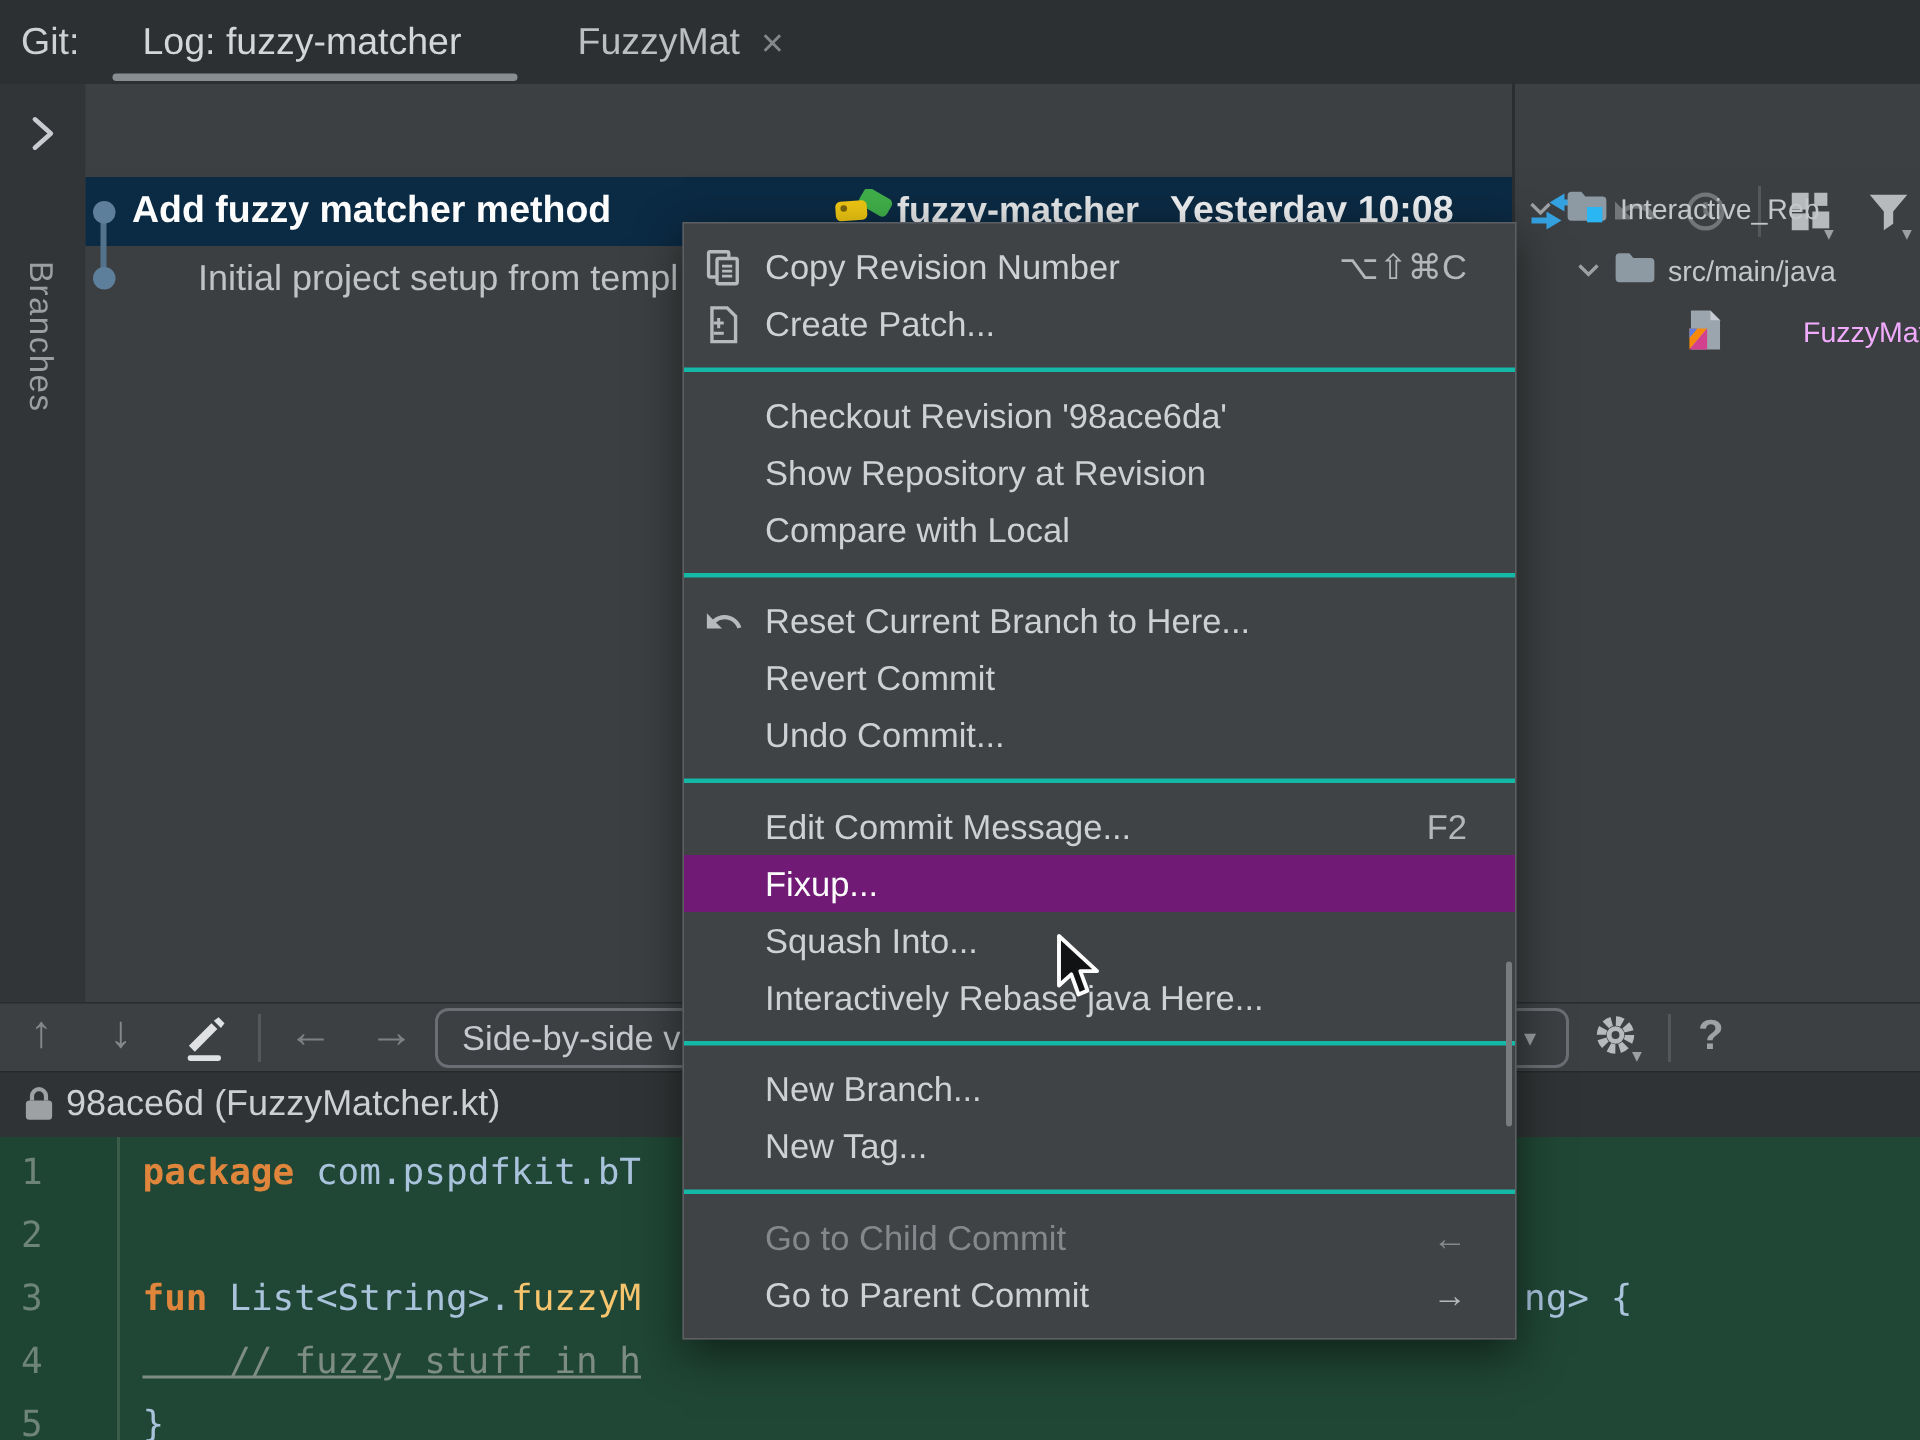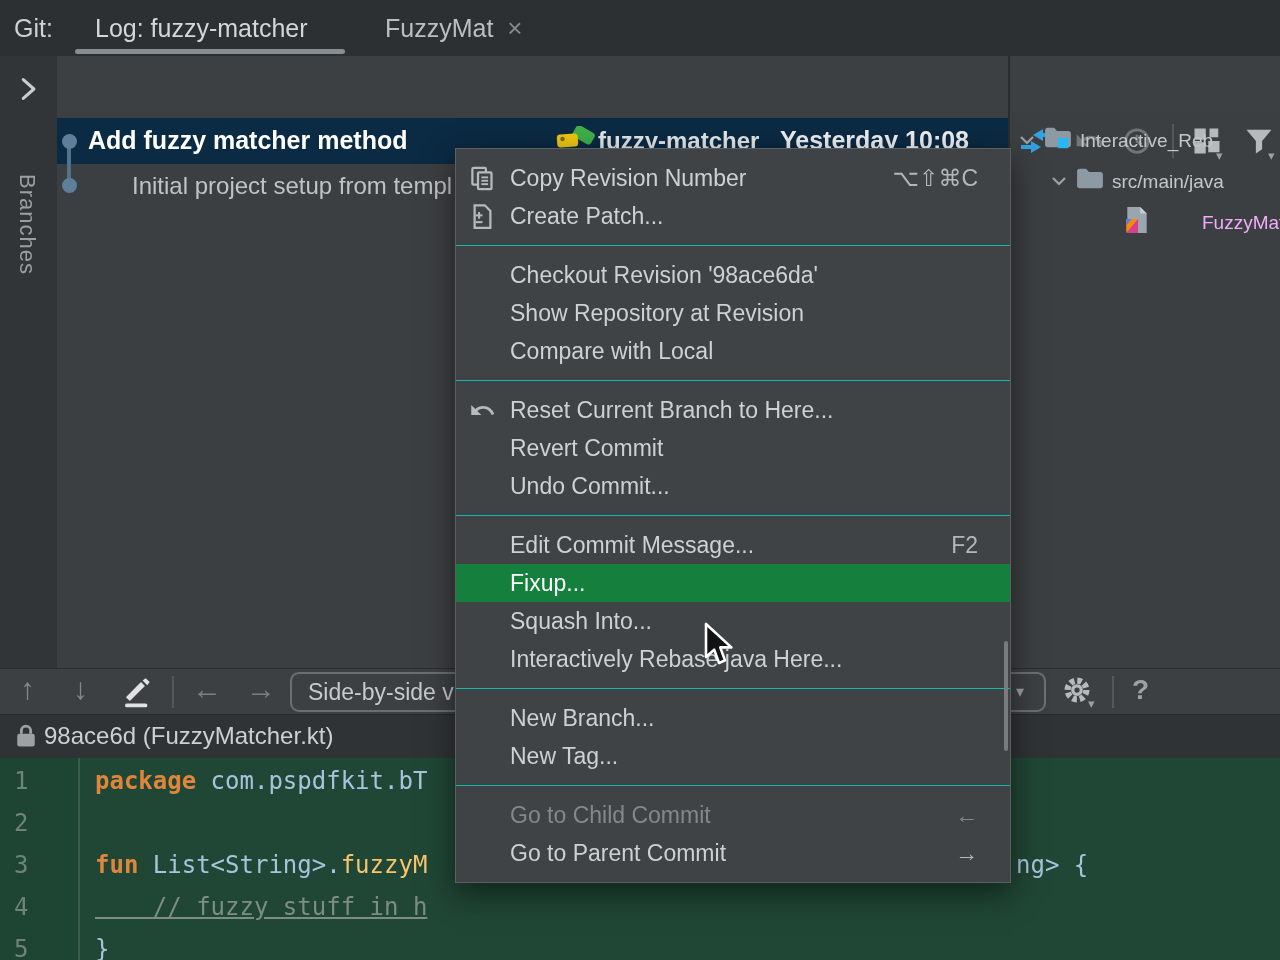--- a/index.html
+++ b/index.html
@@ -49,27 +49,27 @@
   .editor{left:0;top:758px;width:1280px;height:202px;background:#204635;}
   .gutter{left:0;top:758px;width:80px;height:202px;background:#1e4433;border-right:2px solid #3a5c49;box-sizing:border-box;}
   .lnum{position:absolute;left:14px;width:40px;font:24px/42px "DejaVu Sans Mono", monospace;color:#6f8478;}
   .code-line{position:absolute;left:95px;font:24px/42px "DejaVu Sans Mono", monospace;white-space:pre;color:#a9c3dc;}
   .kw{color:#e0863c;font-weight:700;}
   .fn{color:#f7c56e;}
   .cm{color:#7e8d83;text-decoration:underline;}
   
   .menu{left:455px;top:148px;width:556px;background:#3f4346;border:1px solid #5c5f62;box-sizing:border-box;
         box-shadow:0 10px 28px rgba(0,0,0,.5);}
-  .menu-section{padding:10px 0;border-top:1px solid #14b8a6;}
+  .menu-section{padding:10px 0;border-top:3px solid #14b8a6;}
   .menu-section:first-child{border-top:none;}
   .menu-item{position:relative;height:38px;display:flex;align-items:center;
              padding:0 32px 0 54px;font-size:23px;color:#ced1d4;white-space:nowrap;}
   .menu-item .mi-icon{position:absolute;left:13px;top:6px;width:27px;height:27px;}
   .mi-shortcut{margin-left:auto;color:#b4b7ba;}
-  .menu-item.hl{background:#15803d;color:#fff;text-align:center;}
+  .menu-item.hl{background:#701a75;color:#fff;text-align:center;}
   .menu-item.disabled{color:#85888b;}
   .menu-item.disabled .mi-shortcut{color:#85888b;}
   .menu-scrollthumb{right:2px;width:4px;height:110px;background:#797c7f;border-radius:2px;}
 </style>
 </head>
 <body>
 
 <div class="abs tabbar">
   <span class="abs git-label">Git:</span>
   <div class="abs tab" style="left:95px;color:#d4d7da;">

